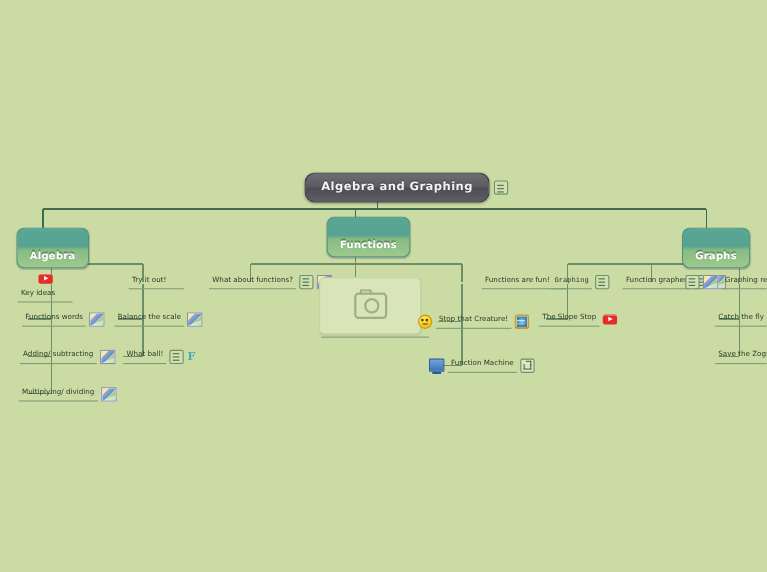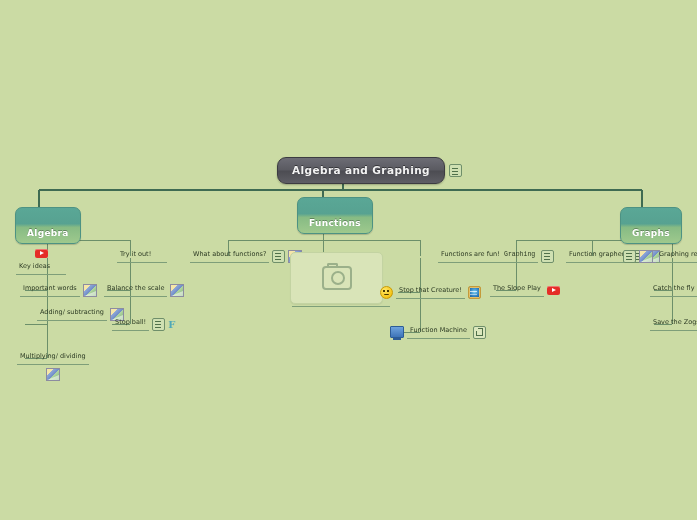--- a/index.html
+++ b/index.html
@@ -354,41 +354,41 @@
   <div class="leaf-node" style="left:16px; top:249px;flex-direction:column;">
     <span class="icon icon-youtube"></span>
     <span class="leaf-text wide">Key ideas</span>
   </div>
 
   <div class="leaf-node" style="left:105px; top:249px;margin-left:12px;">
     <span class="leaf-text wide">Try it out!</span>
   </div>
 
   <div class="leaf-node" style="left:20px; top:283px;">
-    <span class="leaf-text">Important words</span>
-    <span class="icon icon-picture"></span>
-  </div>
-
-  <div class="leaf-node" style="left:18px; top:307px;margin-left:19px;">
+    <span class="leaf-text">Functions words</span>
+    <span class="icon icon-picture"></span>
+  </div>
+
+  <div class="leaf-node" style="left:18px; top:317px;">
     <span class="leaf-text">Adding/ subtracting</span>
     <span class="icon icon-picture"></span>
   </div>
 
-  <div class="leaf-node" style="left:17px; top:351px;flex-direction:column;">
+  <div class="leaf-node" style="left:17px; top:351px;">
     <span class="leaf-text">Multiplying/ dividing</span>
     <span class="icon icon-picture"></span>
   </div>
 
   <div class="leaf-node" style="left:104px; top:283px;">
     <span class="leaf-text">Balance the scale</span>
     <span class="icon icon-picture"></span>
   </div>
 
   <div class="leaf-node" style="left:112px; top:317px;">
-    <span class="leaf-text">Stop ball!</span>
+    <span class="leaf-text">What ball!</span>
     <span class="icon icon-menu"></span>
     <span class="icon-flash">F</span>
   </div>
 
   <div class="leaf-node" style="left:190px; top:249px;">
     <span class="leaf-text">What about functions?</span>
     <span class="icon icon-menu"></span>
     <span class="icon icon-picture"></span>
   </div>
 
@@ -424,21 +424,21 @@
     <span class="icon icon-picture"></span>
   </div>
 
   <div class="leaf-node" style="left:623px; top:249px;">
     <span class="icon icon-menu"></span>
     <span class="icon icon-picture"></span>
     <span class="leaf-text wide2">Graphing review</span>
   </div>
 
   <div class="leaf-node" style="left:490px; top:283px;">
-    <span class="leaf-text">The Slope Play</span>
+    <span class="leaf-text">The Slope Stop</span>
     <span class="icon icon-youtube"></span>
   </div>
 
   <div class="leaf-node" style="left:650px; top:283px;">
     <span class="leaf-text wide2">Catch the fly</span>
   </div>
 
   <div class="leaf-node" style="left:650px; top:317px;">
     <span class="leaf-text wide2">Save the Zogs</span>
   </div>

